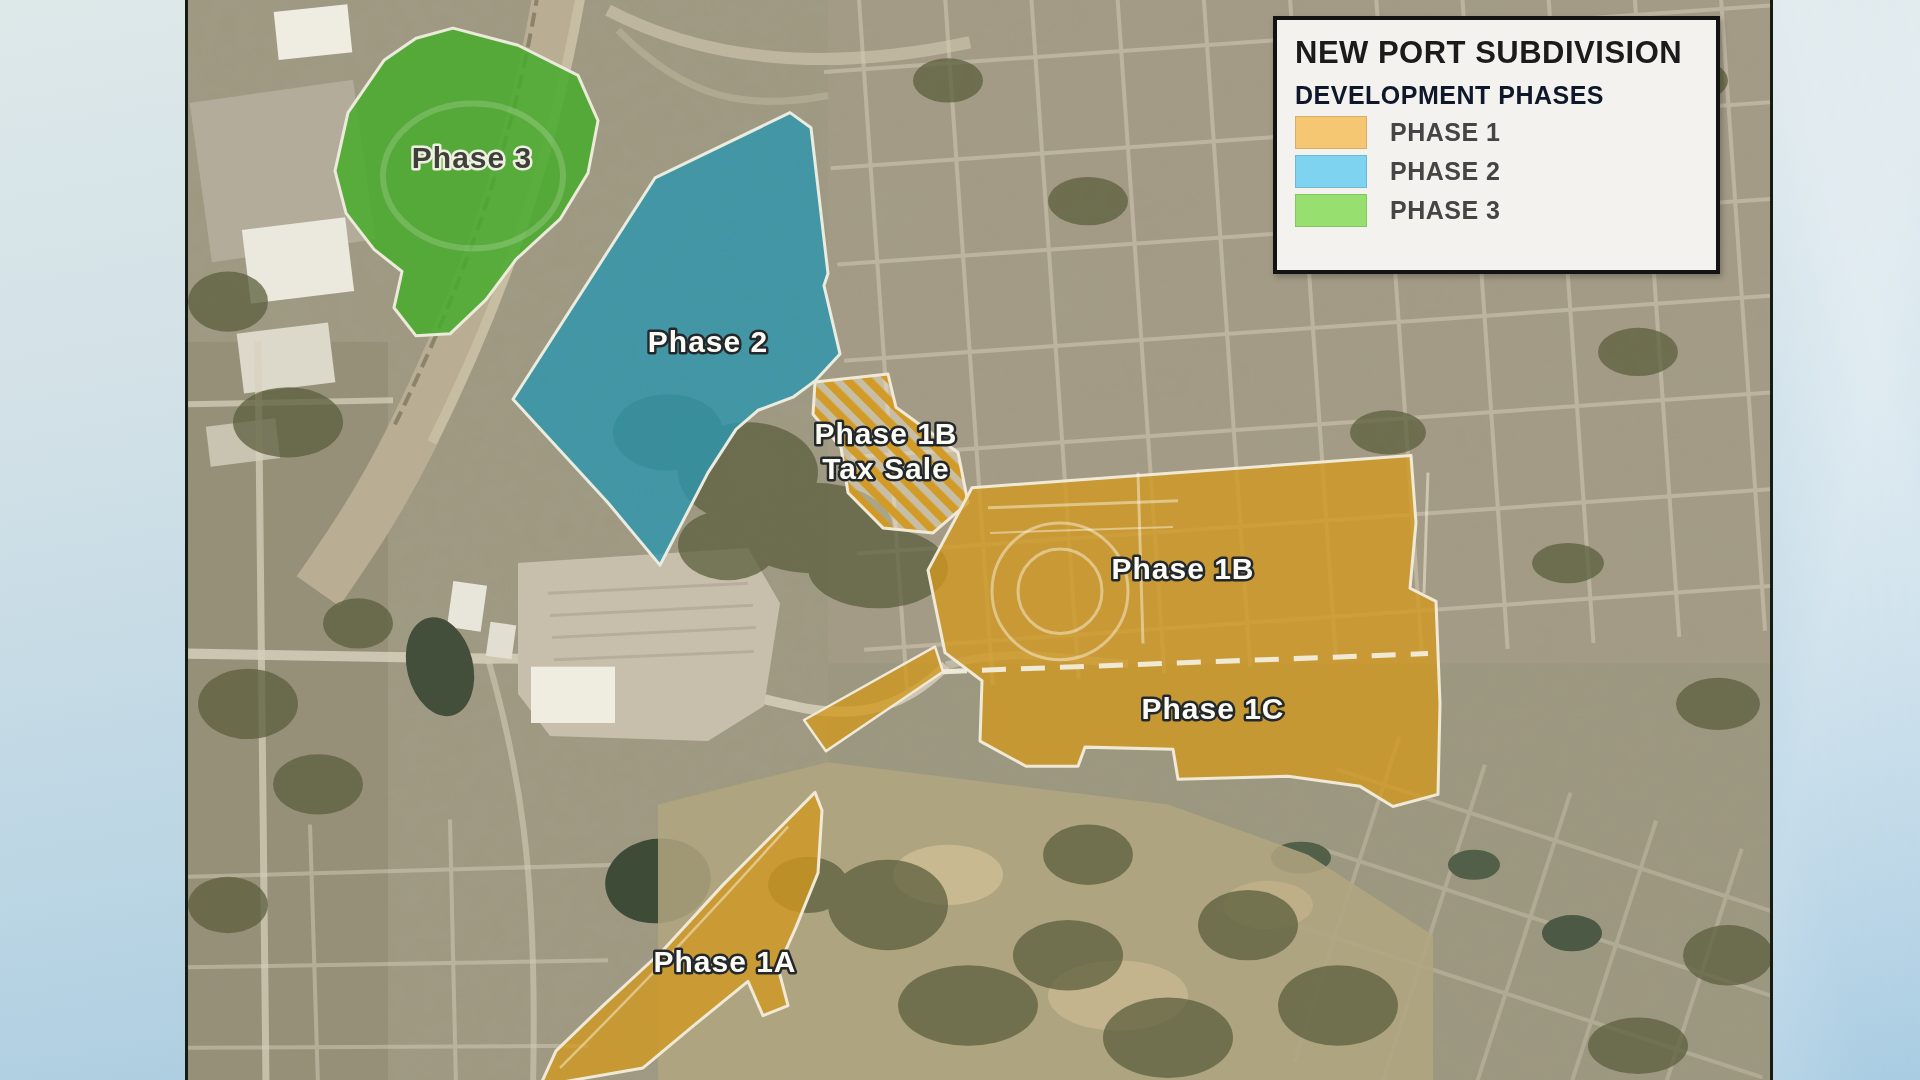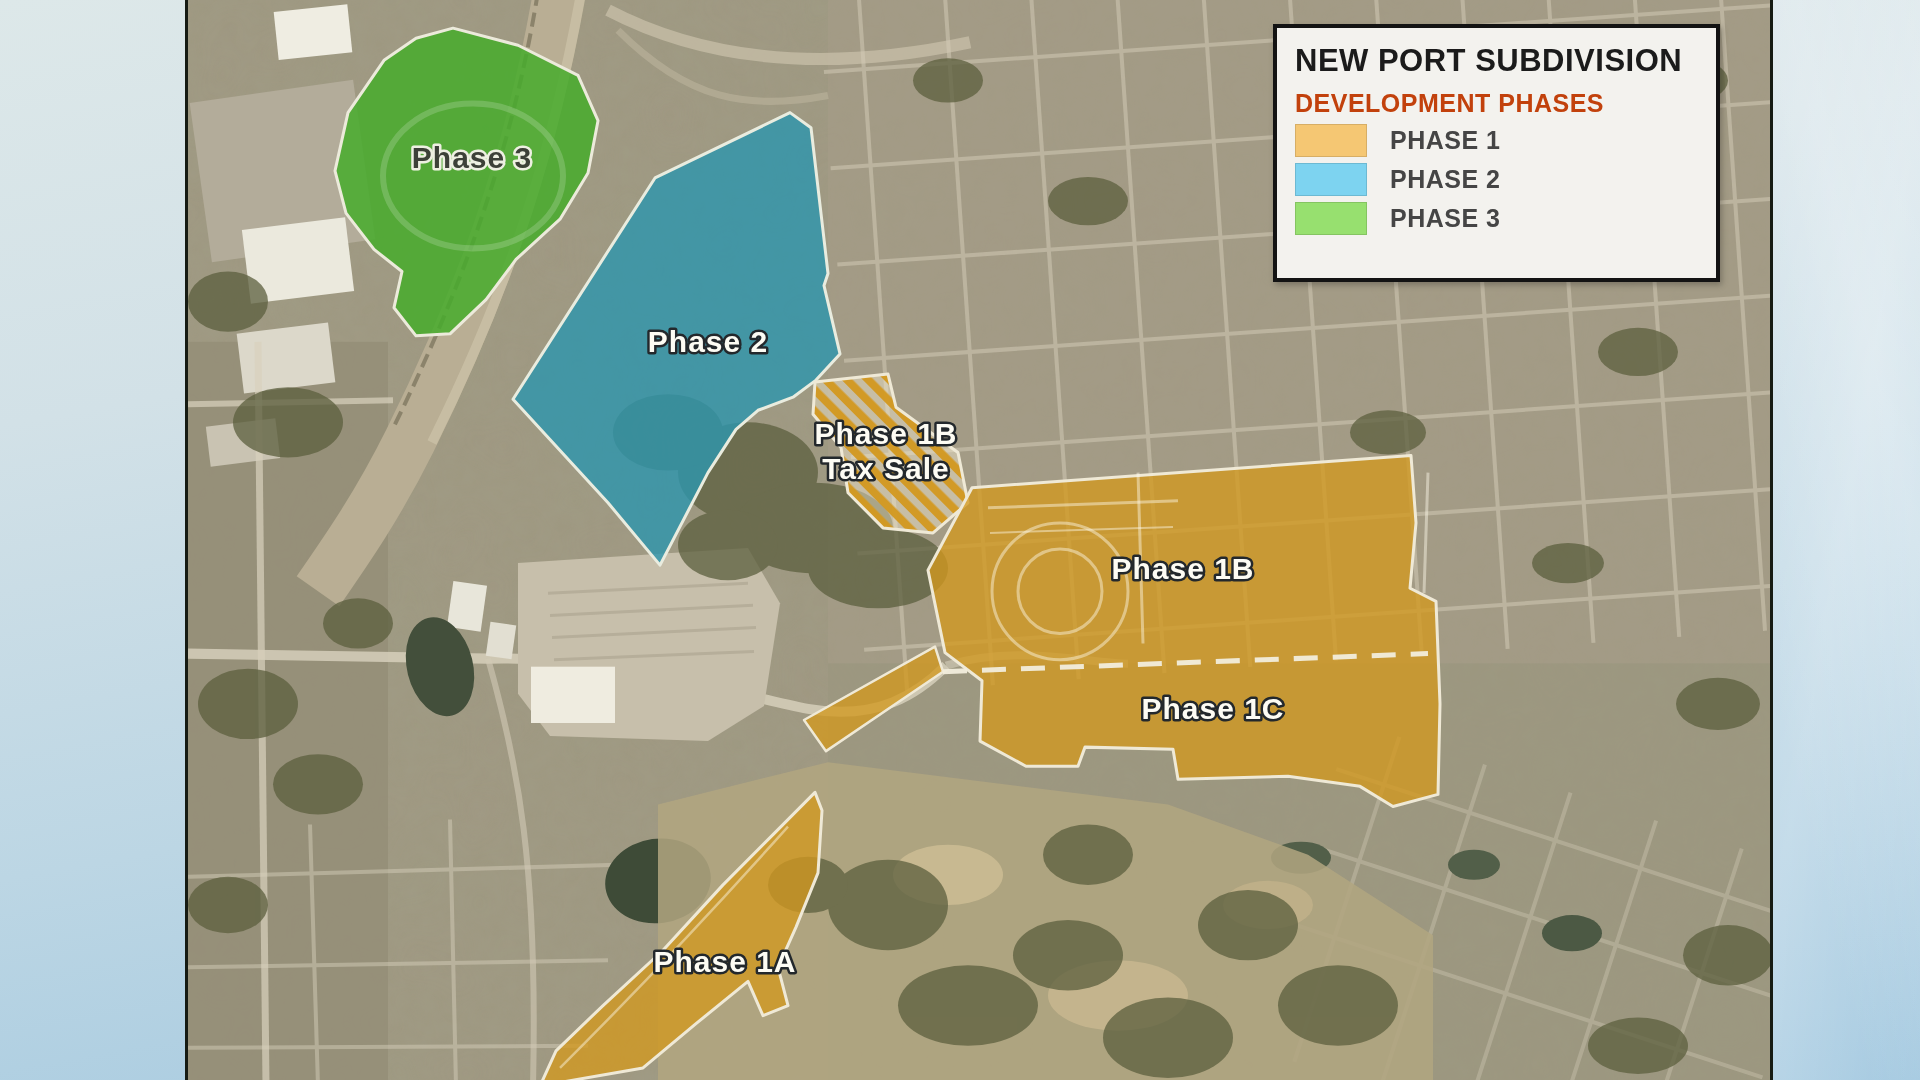--- a/index.html
+++ b/index.html
@@ -25,30 +25,30 @@
 
   .map-label {
     font:700 30px "Liberation Sans", sans-serif;
     fill:#fdfcf4; stroke:#23282c; stroke-width:5px;
     paint-order:stroke; stroke-linejoin:round; letter-spacing:1px;
     text-anchor:middle;
   }
   .map-label--dark { fill:#3d4138; stroke:#eef0e2; }
 
   .legend {
-    position:absolute; left:1273px; top:24px; width:447px; height:258px;
+    position:absolute; left:1273px; top:16px; width:447px; height:258px;
     background:#f3f2ee; border:4px solid #131313; box-sizing:border-box;
     padding:14px 0 0 18px; box-shadow:2px 3px 6px rgba(0,0,0,0.25);
   }
   .legend-title {
     font-size:31px; font-weight:800; color:#1b1b1b; letter-spacing:0.5px;
     line-height:38px; white-space:nowrap;
   }
   .legend-subtitle {
-    font-size:25px; font-weight:700; color:#c2410c; letter-spacing:0.5px;
+    font-size:25px; font-weight:700; color:#0f172a; letter-spacing:0.5px;
     line-height:30px; margin-top:8px;
   }
   .legend-row { display:flex; align-items:center; margin-top:6px; }
   .legend-swatch {
     width:72px; height:33px; flex:0 0 auto;
     border:1px solid rgba(0,0,0,0.12); box-sizing:border-box;
   }
   .legend-label {
     margin-left:23px; font-size:25px; font-weight:600; color:#454545; letter-spacing:0.5px;
   }

